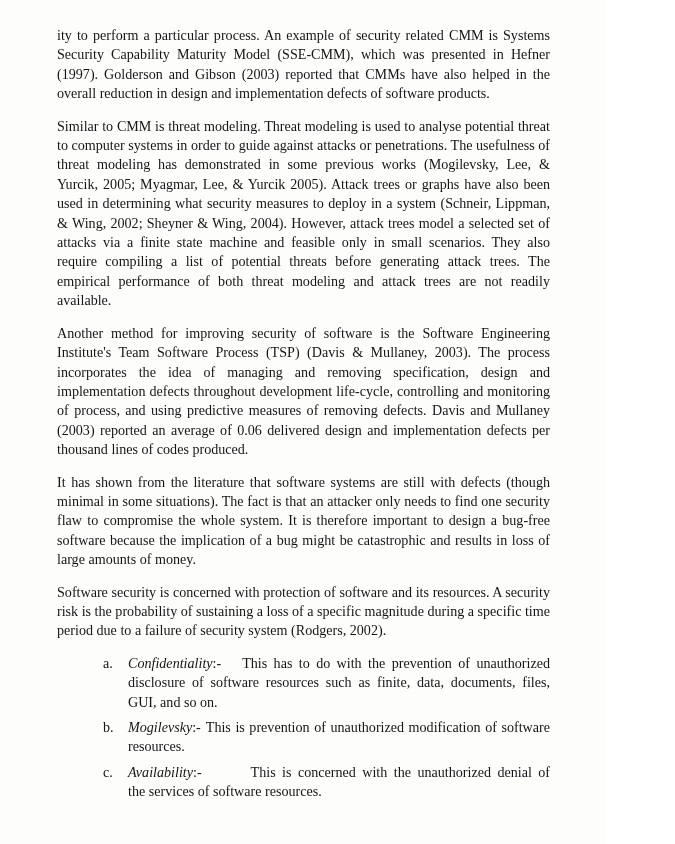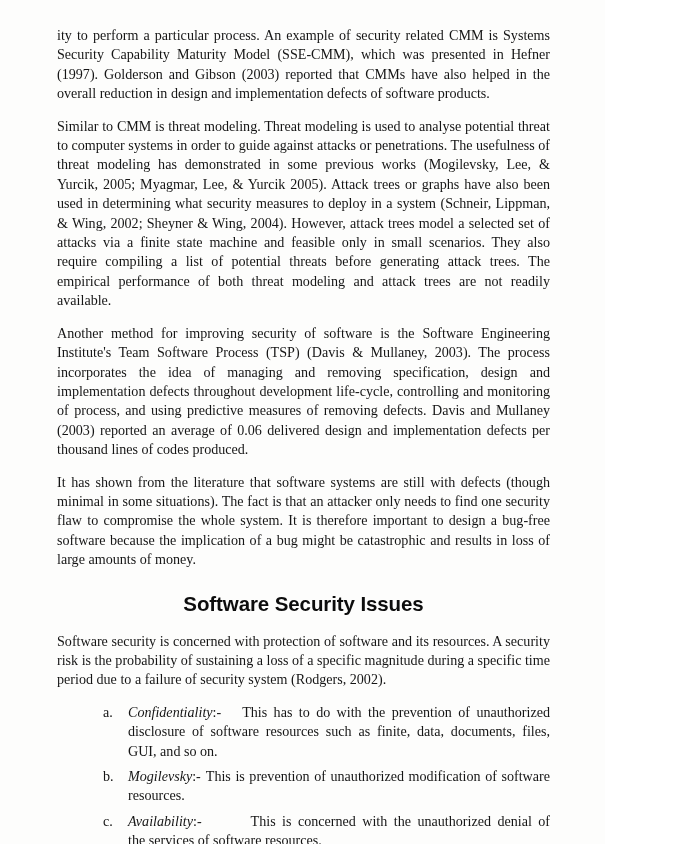--- a/index.html
+++ b/index.html
@@ -106,21 +106,20 @@
 <div class="page">
 
   <p class="body-text">ity to perform a particular process. An example of security related CMM is Systems Security Capability Maturity Model (SSE-CMM), which was presented in Hefner (1997). Golderson and Gibson (2003) reported that CMMs have also helped in the overall reduction in design and implementation defects of software products.</p>
 
   <p class="body-text">Similar to CMM is threat modeling. Threat modeling is used to analyse potential threat to computer systems in order to guide against attacks or penetrations.  The usefulness of threat modeling has demonstrated in some previous works (Mogilevsky, Lee, &amp; Yurcik, 2005; Myagmar, Lee, &amp; Yurcik 2005). Attack trees or graphs have also been used in determining what security measures to deploy in a system (Schneir, Lippman, &amp; Wing, 2002; Sheyner &amp; Wing, 2004). However, attack trees model a selected set of attacks via a finite state machine and feasible only in small scenarios. They also require compiling a list of potential threats before generating attack trees. The empirical performance of both threat modeling and attack trees are not readily available.</p>
 
   <p class="body-text">Another method for improving security of software is the Software Engineering Institute's Team Software Process (TSP) (Davis &amp; Mullaney, 2003). The process incorporates the idea of managing and removing specification, design and implementation defects throughout development life-cycle, controlling and monitoring of process, and using predictive measures of removing defects. Davis and Mullaney (2003) reported an average of 0.06 delivered design and implementation defects per thousand lines of codes produced.</p>
 
   <p class="body-text">It has shown from the literature that software systems are still with defects (though minimal in some situations). The fact is that an attacker only needs to find one security flaw to compromise the whole system. It is therefore important to design a bug-free software because the implication of a bug might be catastrophic and results in loss of large amounts of money.</p>
 
-  <h1 class="section-heading">Software Security Issues</h1>
 
   <p class="body-text">Software security is concerned with protection of software and its resources. A security risk is the probability of sustaining a loss of a specific magnitude during a specific time period due to a failure of security system (Rodgers, 2002).</p>
 
 
 
   <ul class="list">
     <li class="list-item">
       <span class="list-marker">a.</span><span class="term">Confidentiality</span><span class="term-sep">:-</span><span class="gap-a"></span><span>This has to do with the prevention of unauthorized disclosure of software resources such as finite, data, documents, files, GUI, and so on.</span>
     </li>
     <li class="list-item">

